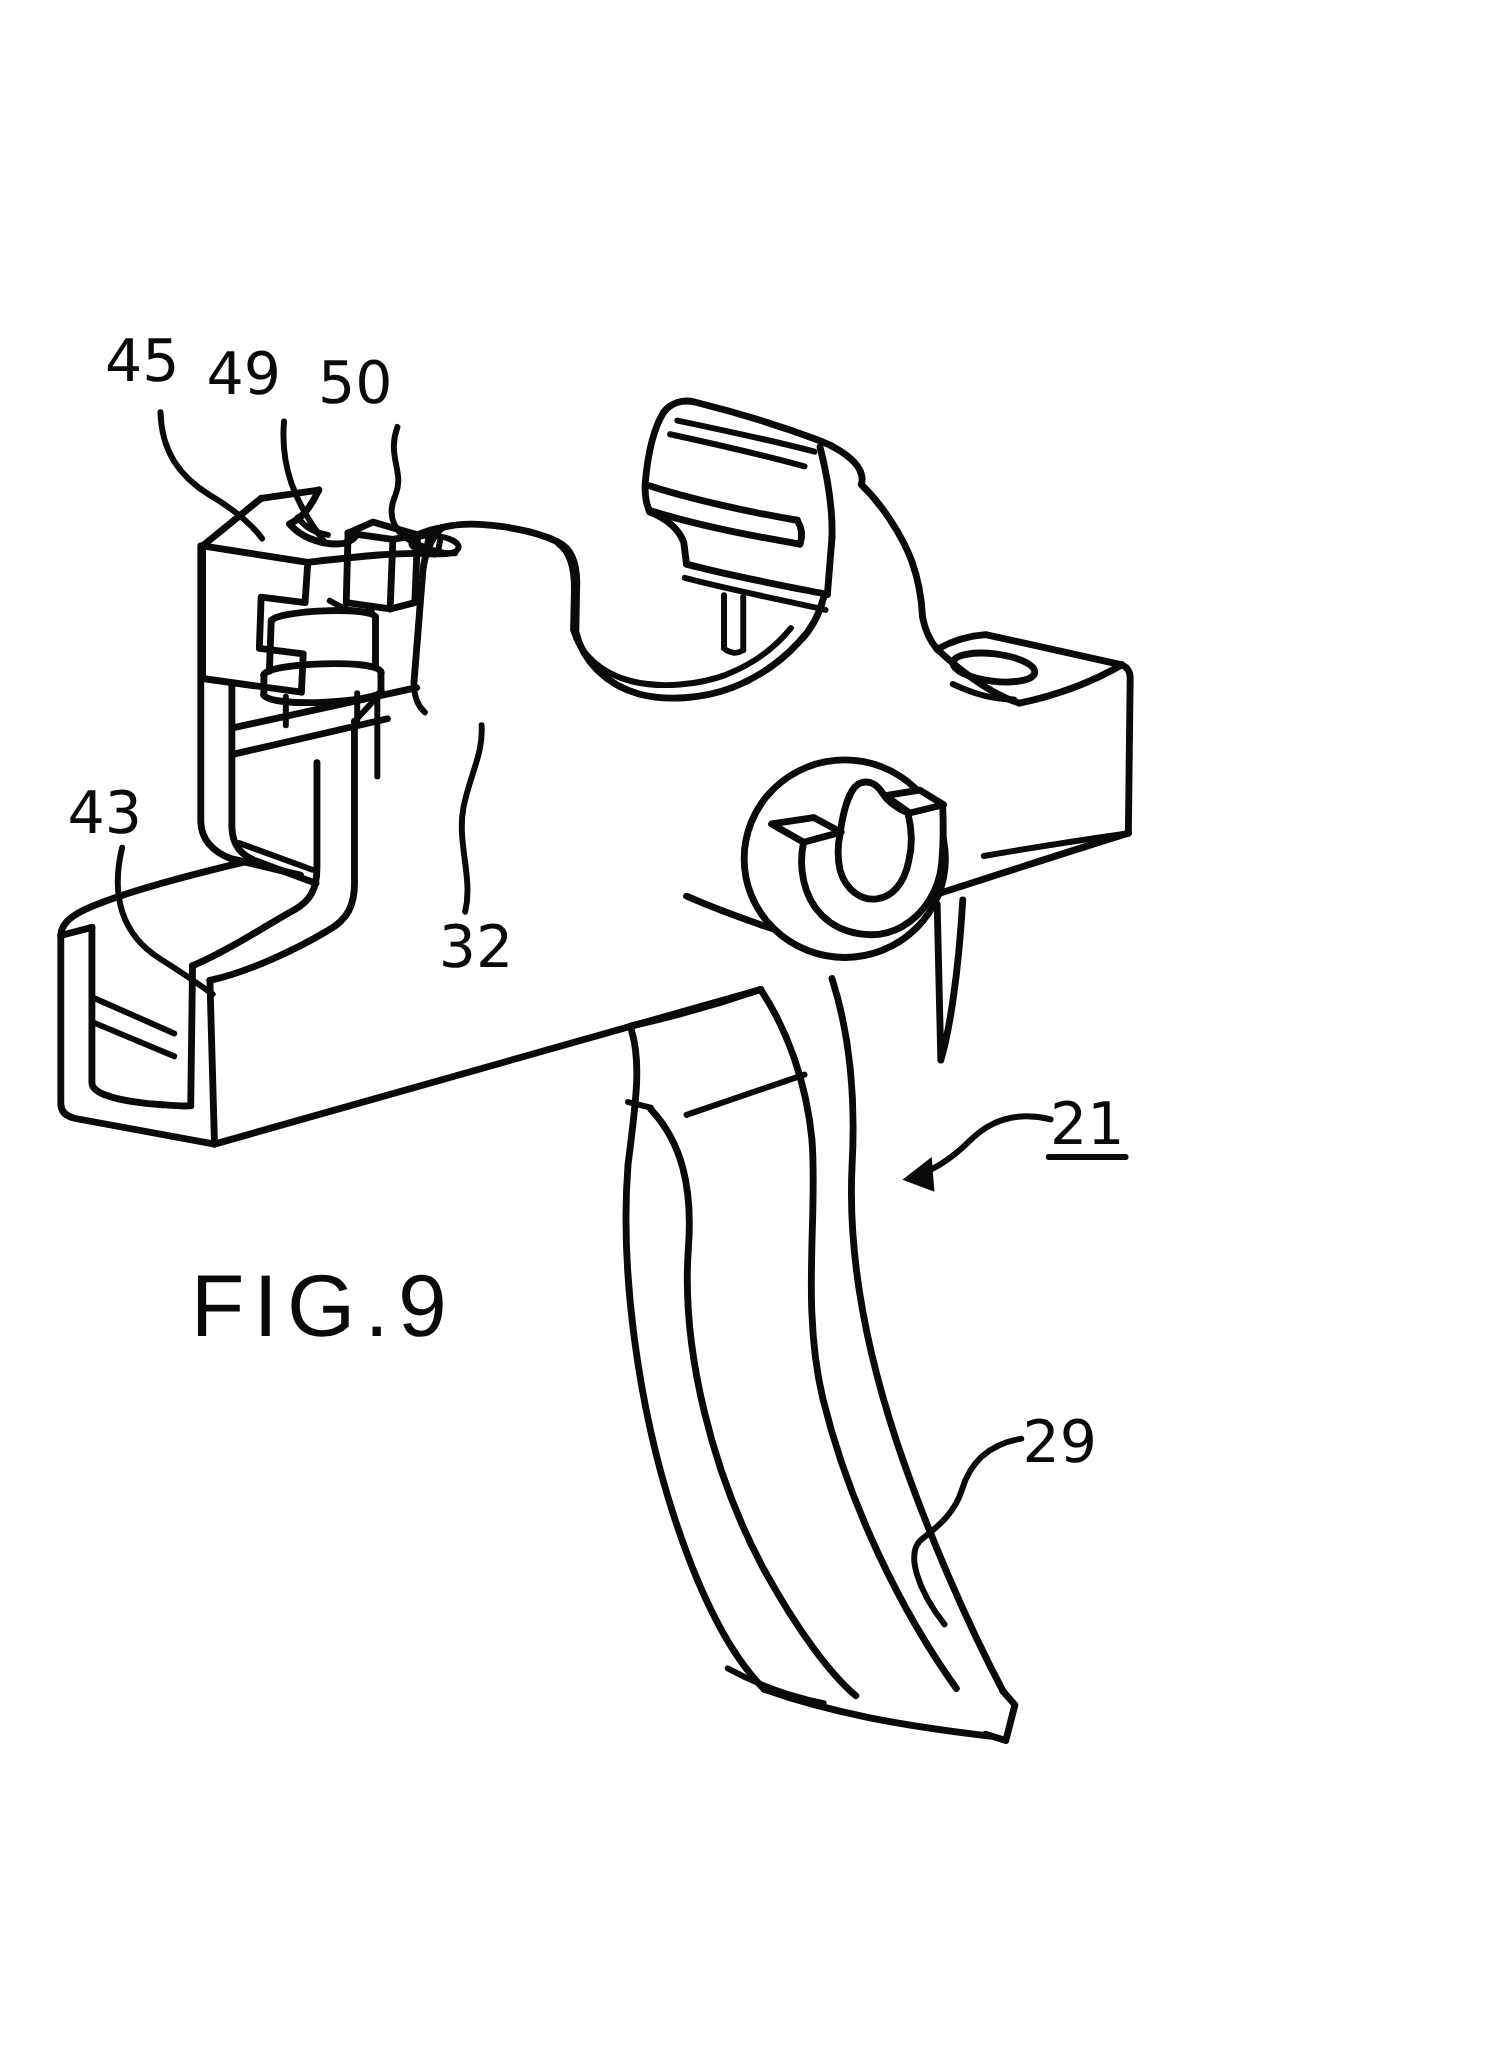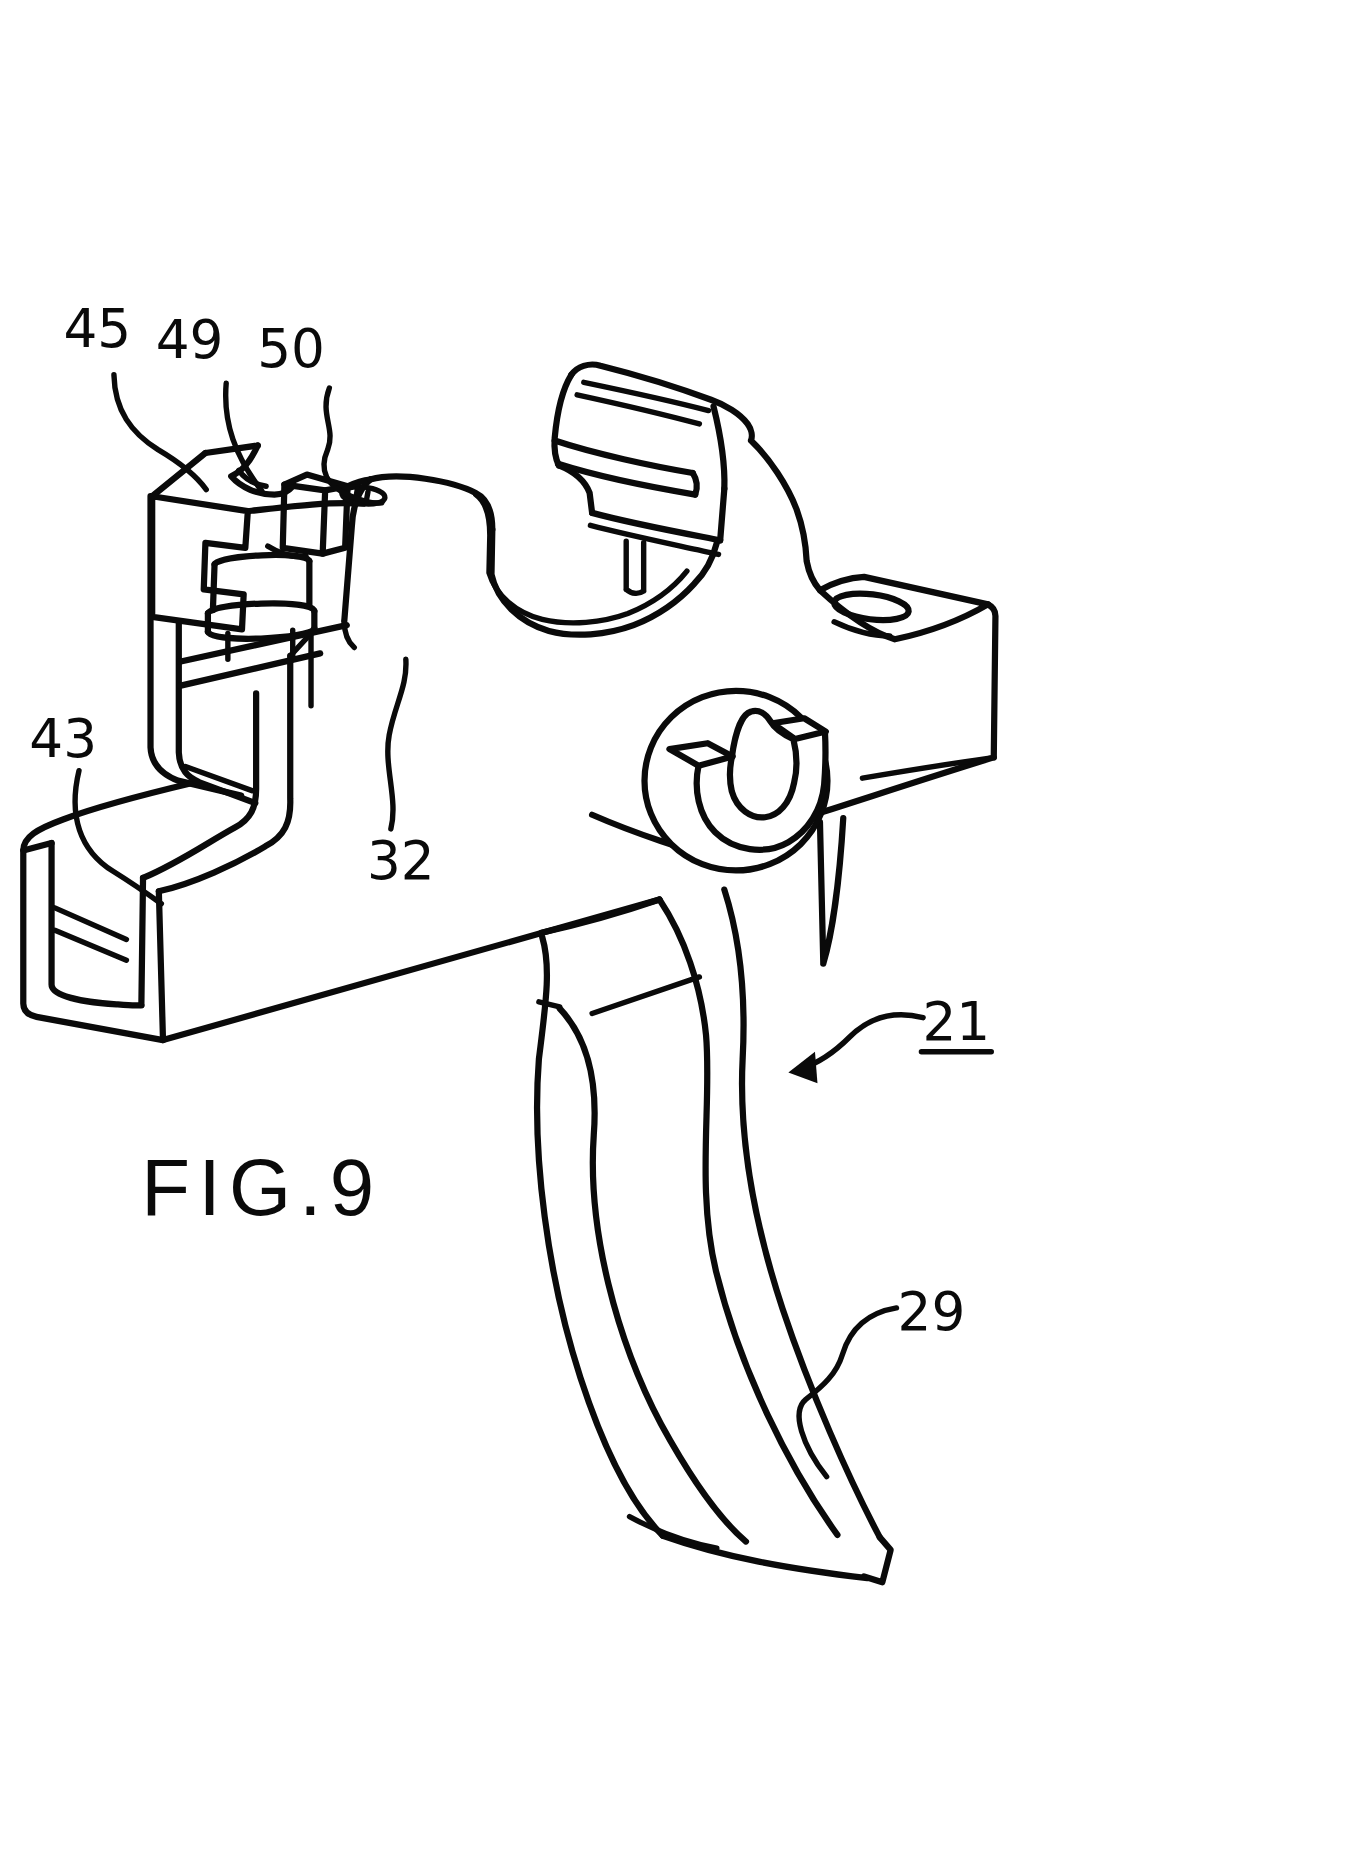--- a/index.html
+++ b/index.html
@@ -1,16 +1,16 @@
 <!DOCTYPE html>
 <html><head>
 <meta charset="utf-8">
 <style>
   html,body{margin:0;padding:0;background:#ffffff;}
-  #page{position:relative;width:1126px;height:1864px;background:#ffffff;overflow:hidden;}
+  #page{position:relative;width:1126px;height:1864px;background:#ffffff;overflow:hidden;margin-left:32px;}
   svg{position:absolute;left:0;top:0;width:100%;height:100%;}
   .ln{fill:none;stroke:#0a0a0a;stroke-width:7.5;stroke-linecap:round;stroke-linejoin:round;}
   .ln2{fill:none;stroke:#0a0a0a;stroke-width:6.5;stroke-linecap:round;stroke-linejoin:round;}
   .whitefill{fill:#ffffff;stroke:#0a0a0a;stroke-width:7.5;stroke-linejoin:round;}
   .leader{fill:none;stroke:#0a0a0a;stroke-width:6.5;stroke-linecap:round;stroke-linejoin:round;}
   .reflabel{font-family:"DejaVu Sans",sans-serif;font-size:64px;fill:#0a0a0a;}
   .figcaption{font-family:"Liberation Sans",sans-serif;font-size:96px;letter-spacing:10px;fill:#0a0a0a;}
 </style>
 </head>
 <body>

